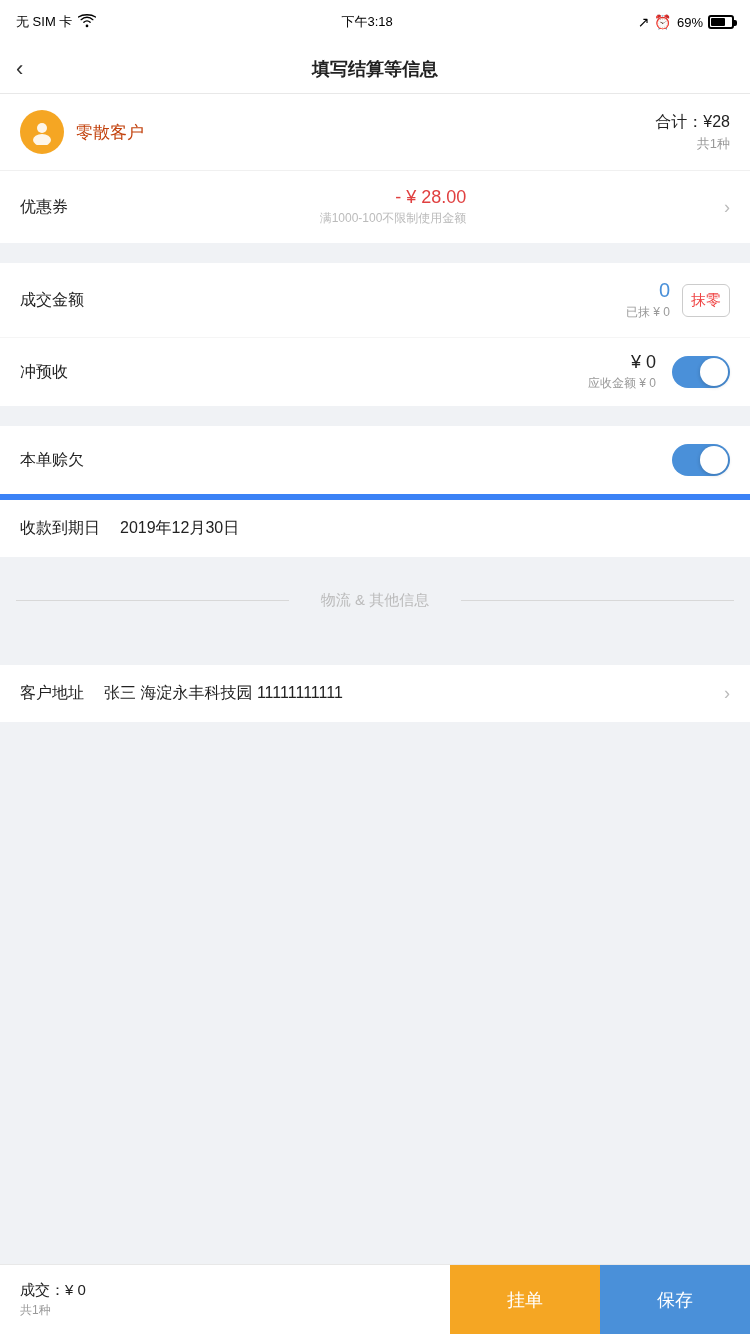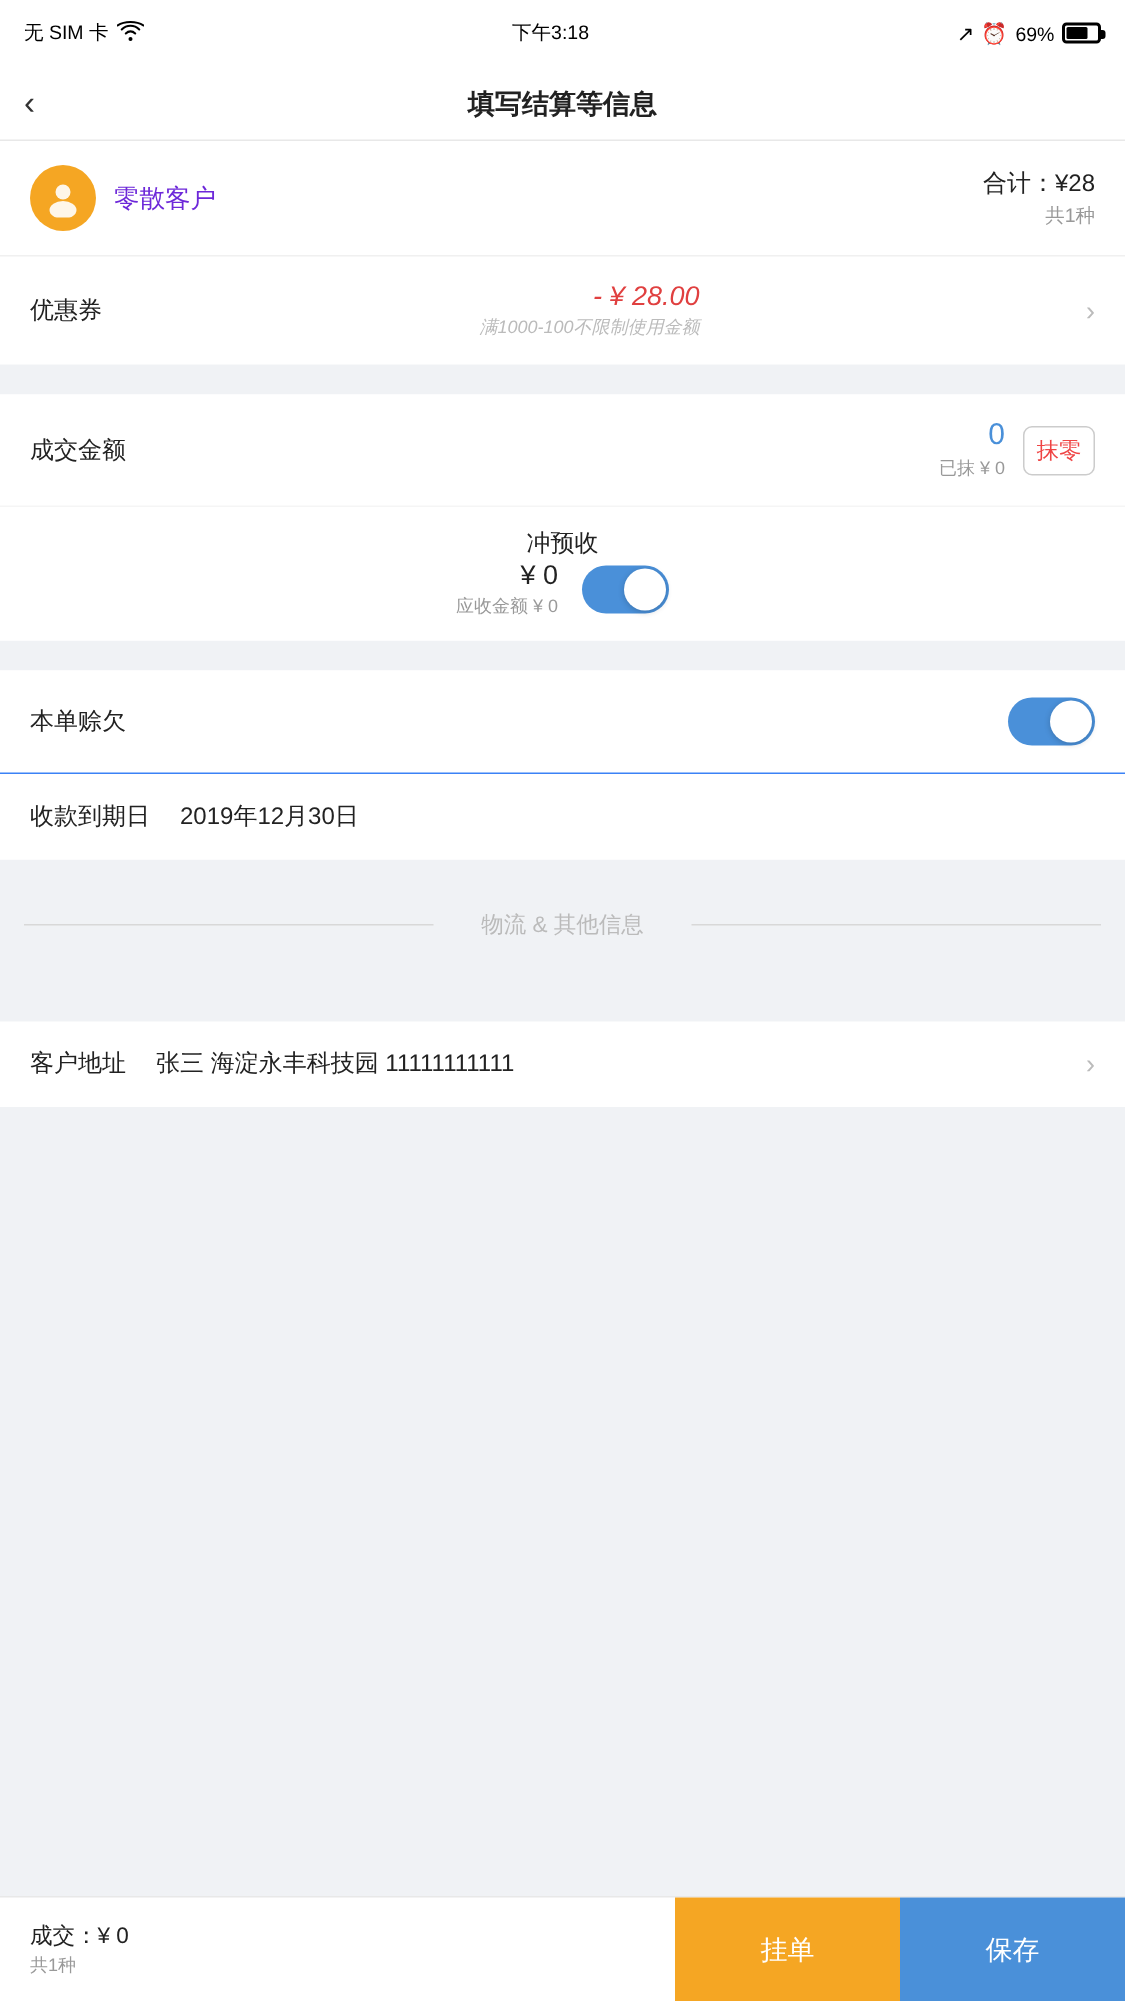--- a/index.html
+++ b/index.html
@@ -68,21 +68,21 @@
       background: #fff;
     }
     .customer-left { display: flex; align-items: center; gap: 12px; }
     .avatar {
       width: 44px; height: 44px;
       background: #f5a623;
       border-radius: 50%;
       display: flex; align-items: center; justify-content: center;
       color: #fff; font-size: 22px;
     }
-    .customer-name { font-size: 17px; color: #6d28d9; font-weight: 500; font-family: Liberation Mono, monospace; }
+    .customer-name { font-size: 17px; color: #c2410c; font-weight: 500; font-family: Liberation Mono, monospace; }
     .customer-right { text-align: right; }
     .total-amount { font-size: 16px; color: #222; }
     .total-count { font-size: 13px; color: #999; margin-top: 2px; }
 
     
     .coupon-row {
       display: flex;
       align-items: center;
       justify-content: space-between;
       padding: 16px 20px;
@@ -138,21 +138,20 @@
       box-shadow: 0 1px 4px rgba(0,0,0,0.2);
     }
 
     
     .advance-row {
       display: flex;
       align-items: center;
       justify-content: space-between;
       padding: 14px 20px;
       background: #fff;
-      flex-direction: column;
     }
     .advance-label { font-size: 16px; color: #222; }
     .advance-right { display: flex; align-items: center; gap: 16px; }
     .advance-amount { text-align: right; }
     .advance-value { font-size: 18px; color: #222; }
     .advance-sub { font-size: 12px; color: #999; margin-top: 2px; }
 
     
     .debt-row {
       display: flex;
@@ -162,21 +161,21 @@
       background: #fff;
     }
     .debt-label { font-size: 16px; color: #222; }
 
     
     .due-date-row {
       display: flex;
       align-items: flex-start;
       padding: 18px 20px;
       background: #fff;
-      border-top: 1px solid #3b82f6;
+      border-top: 6px solid #3b82f6;
     }
     .due-date-label { font-size: 16px; color: #222; margin-right: 20px; }
     .due-date-value { font-size: 16px; color: #222; }
 
     
     .logistics-section {
       background: #f0f2f5;
       padding: 14px 0;
       text-align: center;
       position: relative;
@@ -289,21 +288,21 @@
       <span class="customer-name">零散客户</span>
     </div>
     <div class="customer-right">
       <div class="total-amount">合计：¥28</div>
       <div class="total-count">共1种</div>
     </div>
   </div>
 
   <div class="coupon-row">
     <span class="coupon-label">优惠券</span>
-    <div style="text-align:right;font-style:italic;">
+    <div style="text-align:right;">
       <div class="coupon-discount">- ¥ 28.00</div>
       <div class="coupon-desc">满1000-100不限制使用金额</div>
     </div>
     <span class="chevron" style="margin-left:6px;">›</span>
   </div>
 </div>
 
 <div class="separator"></div>
 
 <div class="section">

